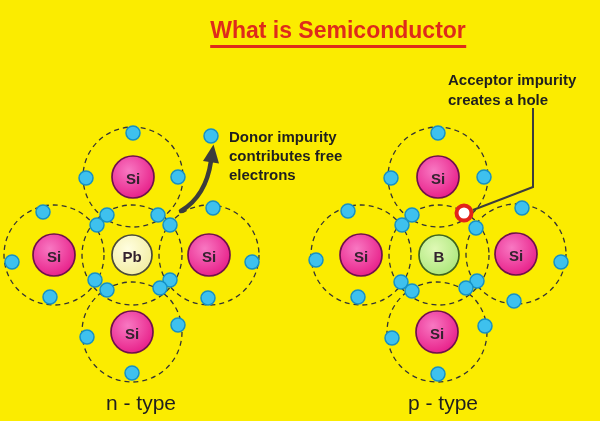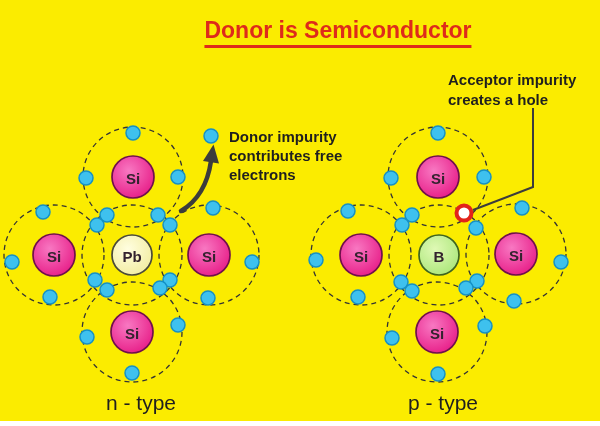--- a/index.html
+++ b/index.html
@@ -31,21 +31,21 @@
   .ann { font: 700 15px "Liberation Sans", sans-serif; fill: var(--text, #1F1F1F); }
   .type-label { font: 400 21px "Liberation Sans", sans-serif; fill: var(--text, #1F1F1F); text-anchor: middle; }
   .atom-label { font: 700 15px "Liberation Sans", sans-serif; fill: #33222E; text-anchor: middle; dominant-baseline: central; }
   #bottom-strip { position: absolute; left: 0; bottom: 0; width: 100%; height: 5px; background: #ffffff; }
 </style>
 </head>
 <body>
 
 <div id="app">
 
-  <div id="page-title">Donor is Semiconductor</div>
+  <div id="page-title">What is Semiconductor</div>
 
   <svg id="diagram-svg" width="600" height="426" viewBox="0 0 600 426">
     <defs>
       <radialGradient id="grad-si" cx="0.4" cy="0.35" r="0.8">
         <stop offset="0%" stop-color="#F878C2"></stop>
         <stop offset="100%" stop-color="#E5107F"></stop>
       </radialGradient>
       <radialGradient id="grad-pb" cx="0.4" cy="0.35" r="0.8">
         <stop offset="0%" stop-color="#FFFEE0"></stop>
         <stop offset="100%" stop-color="#F0EA98"></stop>

